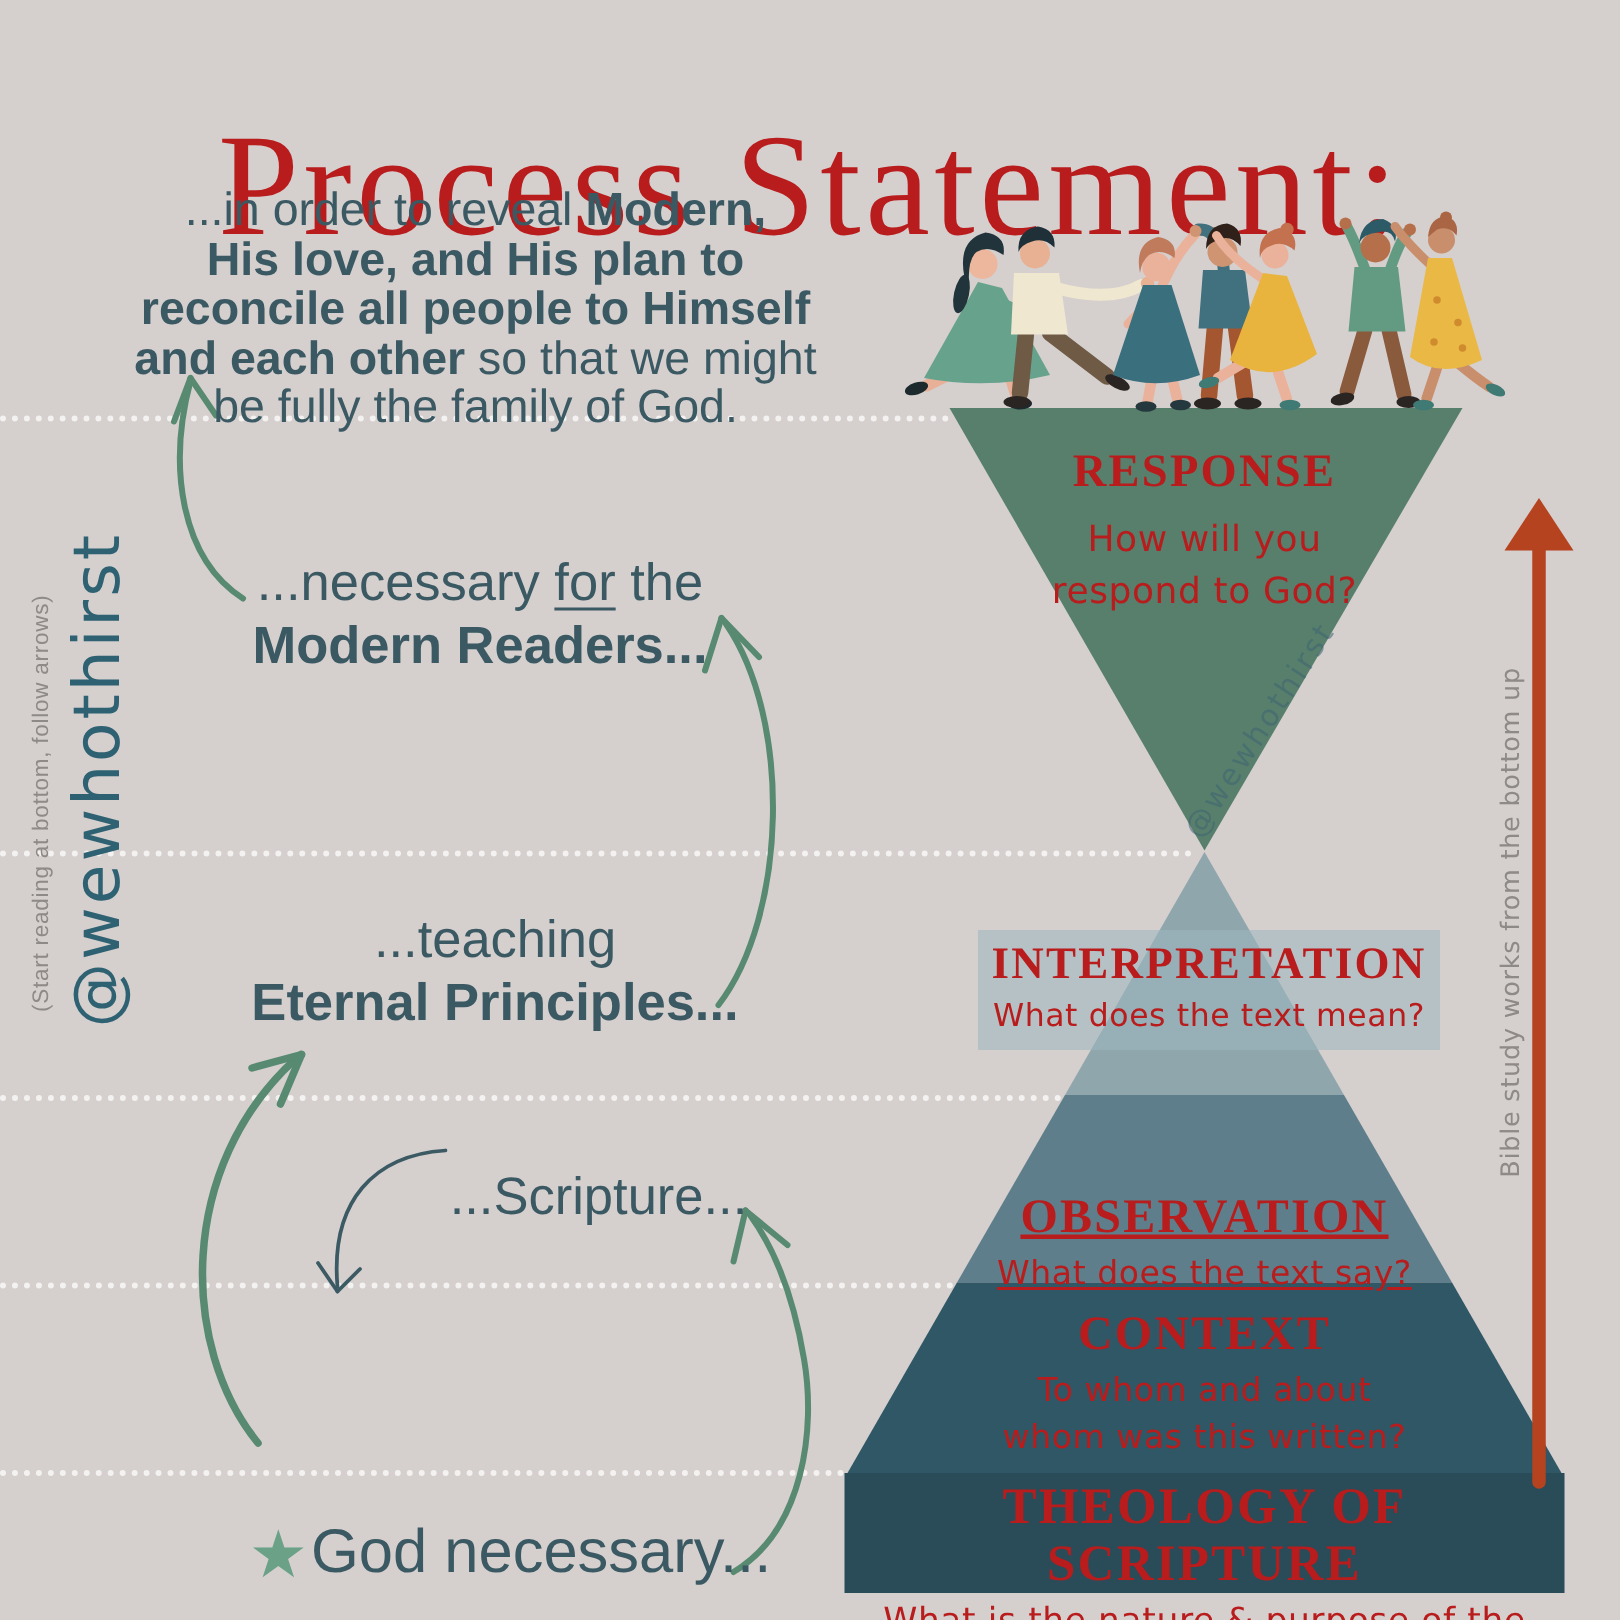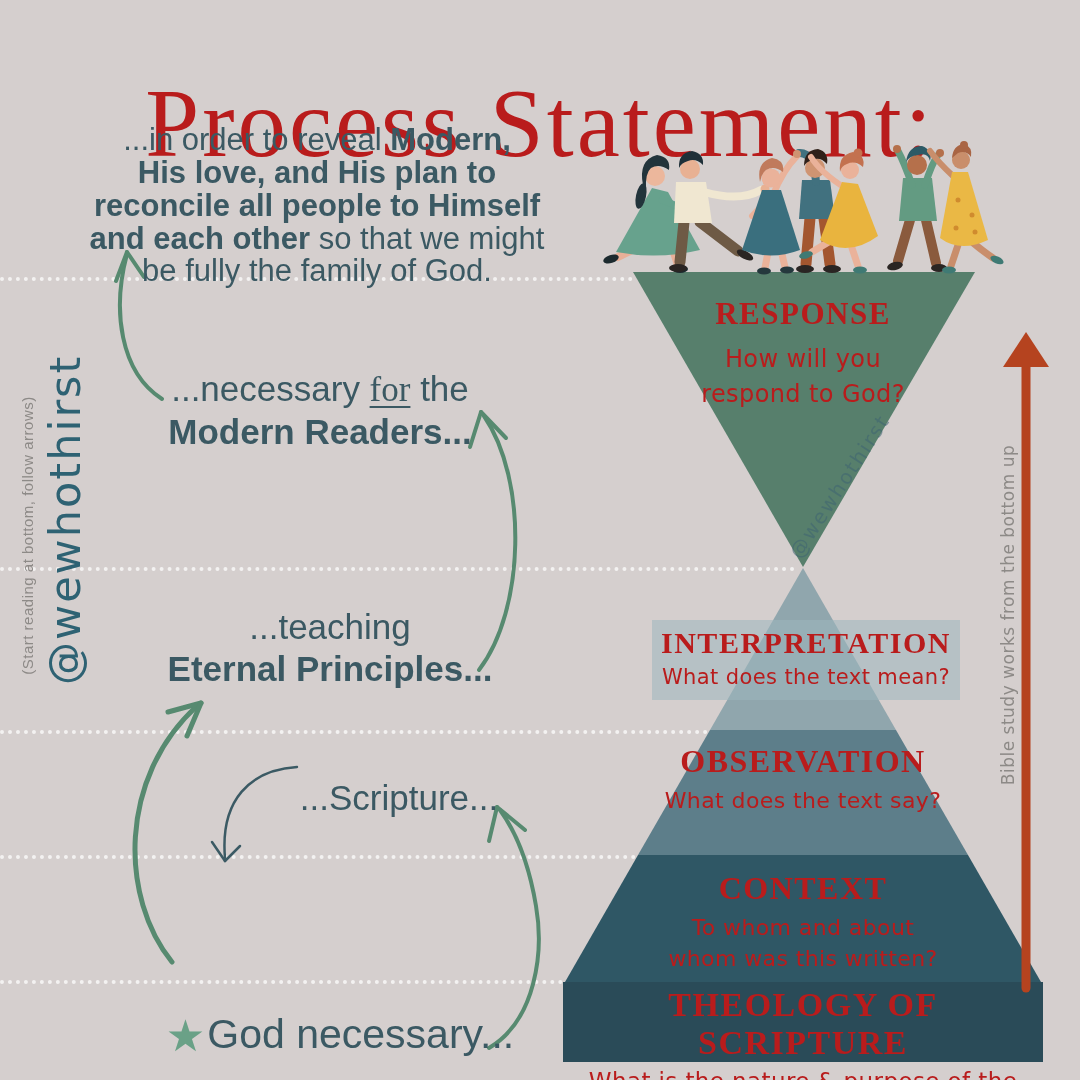--- a/index.html
+++ b/index.html
@@ -13,38 +13,38 @@
   .sep{position:absolute;left:0;border-top:4px dotted rgba(255,255,255,0.72);height:0;z-index:1;}
   
   .vwrap{position:absolute;text-align:center;transform:rotate(-90deg);transform-origin:center;z-index:4;}
   .side-note{font-size:15px;color:#8d8a87;letter-spacing:0.5px;}
   .side-handle{font-size:43px;color:#2e6273;letter-spacing:2px;font-family:"DejaVu Sans",sans-serif;font-weight:400;}
   .side-right{font-size:17px;color:#8d8a87;letter-spacing:0.5px;font-family:"DejaVu Sans",sans-serif;}
   
   .step{position:absolute;text-align:center;color:#3b5963;z-index:4;}
   .intro{left:62px;top:124px;width:510px;font-size:31px;line-height:1.06;}
   .step .b,.b{font-weight:bold;}
-  .step .u,.u{text-decoration:underline;text-underline-offset:5px;text-decoration-thickness:2px;font-family:Liberation Serif, serif;}
+  .step .u,.u{text-decoration:underline;text-underline-offset:5px;text-decoration-thickness:2px;}
   .st-modern{left:110px;top:368px;width:420px;font-size:35px;line-height:1.2;}
   .st-eternal{left:130px;top:606px;width:400px;font-size:35px;line-height:1.2;}
   .st-scripture{left:249px;top:778px;width:300px;font-size:35px;}
   .st-original{left:130px;top:864px;width:400px;font-size:30px;line-height:1.1;}
   .st-god{left:150px;top:1010px;width:380px;font-size:41px;}
   .star{color:#6aa187;font-size:44px;vertical-align:-3px;margin-right:2px;}
   
   .band{position:absolute;text-align:center;color:#b91c1c;z-index:4;}
   .band .t{font-family:"Liberation Serif",serif;font-weight:600;letter-spacing:1.5px;}
   .band .q{font-family:"DejaVu Sans",sans-serif;letter-spacing:0.4px;}
   .bd-response{left:653px;top:296px;width:300px;}
   .bd-response .t{font-size:31px;}
   .bd-response .q{font-size:24px;line-height:1.45;margin-top:10px;}
   .bd-interp{left:636px;top:626px;width:340px;}
   .bd-interp .t{font-size:30px;font-family:Liberation Serif, serif;}
   .bd-interp .q{font-size:21px;margin-top:5px;}
-  .bd-observ{left:653px;top:743px;width:300px;}
+  .bd-observ{left:653px;top:792px;width:300px;text-decoration:underline;}
   .bd-observ .t{font-size:32px;}
   .bd-observ .q{font-size:22px;margin-top:8px;}
   .bd-context{left:653px;top:870px;width:300px;}
   .bd-context .t{font-size:32px;}
   .bd-context .q{font-size:22px;line-height:1.4;margin-top:6px;}
   .bd-theo{left:563px;top:986px;width:480px;}
   .bd-theo .t{font-size:34px;}
   .bd-theo .q{font-size:23px;margin-top:6px;}
   svg.layer{position:absolute;left:0;top:0;z-index:2;}
   svg.arrows{z-index:3;}

